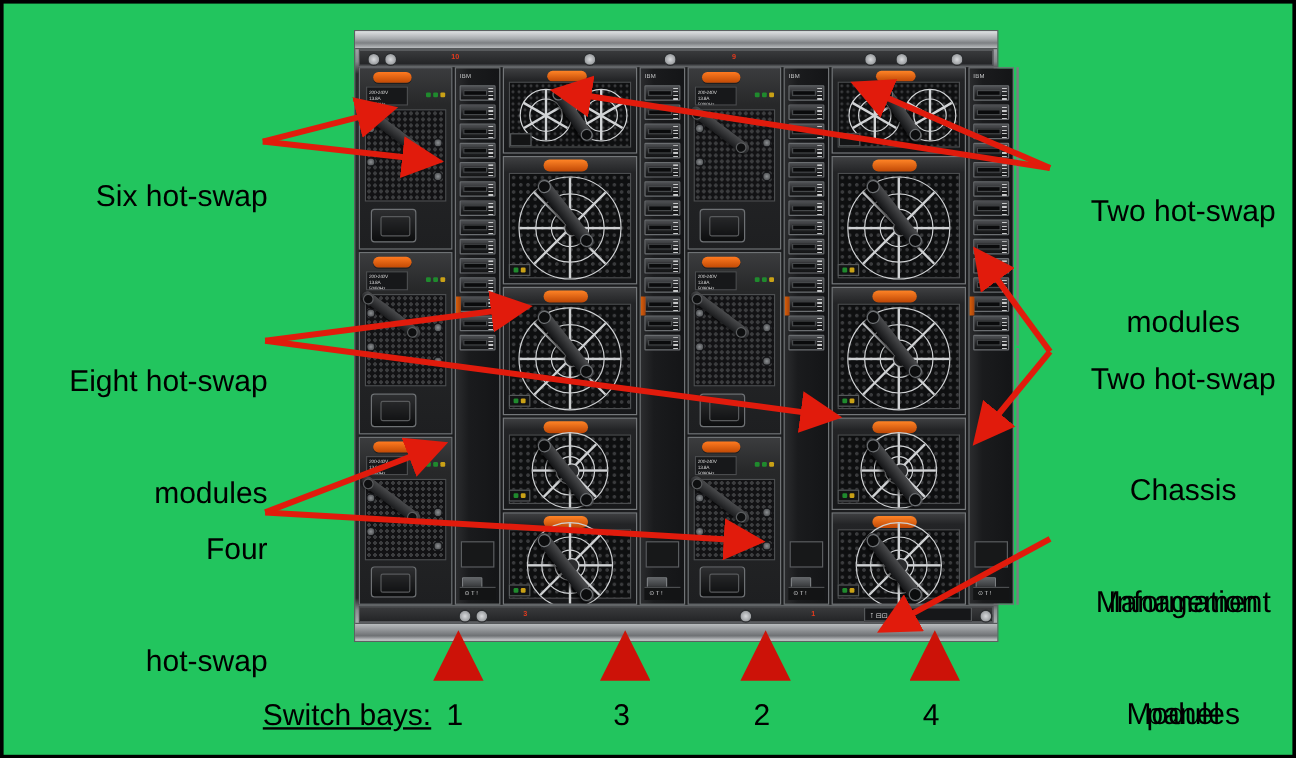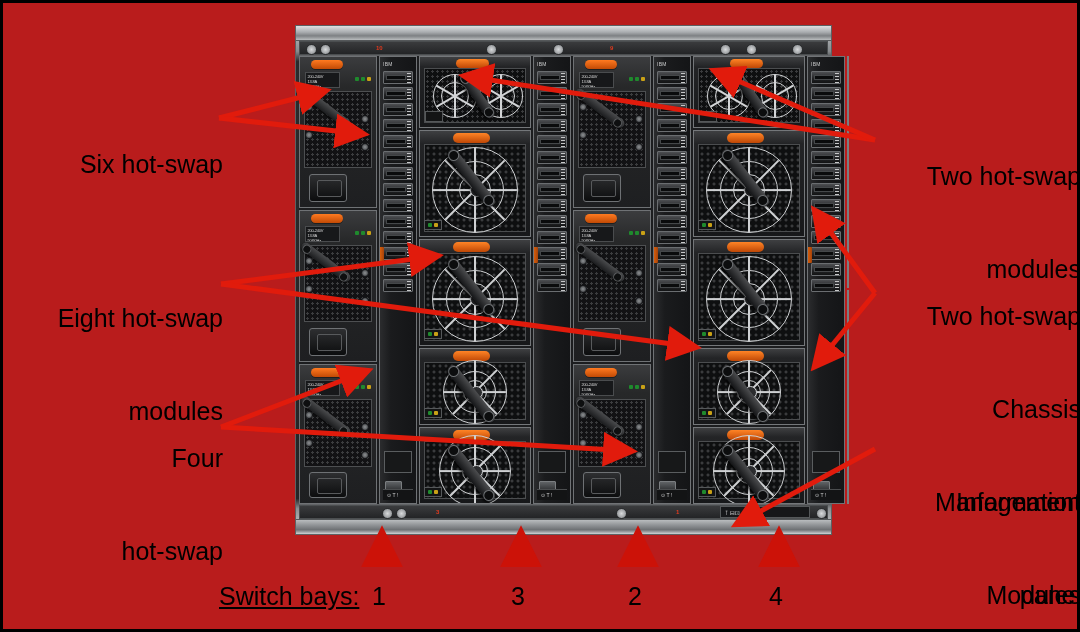--- a/index.html
+++ b/index.html
@@ -1,25 +1,25 @@
 <!DOCTYPE html>
 <html><head>
 <meta charset="utf-8">
 <style>
   html,body{margin:0;padding:0;background:#ffffff;}
   body{width:1080px;height:632px;position:relative;overflow:hidden;
        font-family:"Liberation Sans",sans-serif;color:#000;}
 
   #frame{position:absolute;left:0;top:0;width:1080px;height:632px;
-         box-sizing:border-box;border:3px solid #000;background:#b91c1c;}
+         box-sizing:border-box;border:3px solid #000;background:#22c55e;}
 
   .lbl{position:absolute;font-size:25px;line-height:31px;color:#000;
        white-space:pre;font-family:"Liberation Sans",sans-serif;}
   .lbl.r{text-align:right;}
-  .lbl.l{text-align:right;}
+  .lbl.l{text-align:center;}
 
   #svg-arrows{position:absolute;left:0;top:0;width:1080px;height:632px;
               pointer-events:none;}
 
   #rack{position:absolute;left:292px;top:22px;width:537px;height:510px;
         background:linear-gradient(180deg,#c9cbcd 0%,#9fa2a5 3%,#86898c 5%,#2a2b2d 7%,
                   #242527 93%,#8b8e91 95%,#b9bcbe 98%,#75787a 100%);
         border:1px solid #5d6062;box-sizing:border-box;}
 
   

